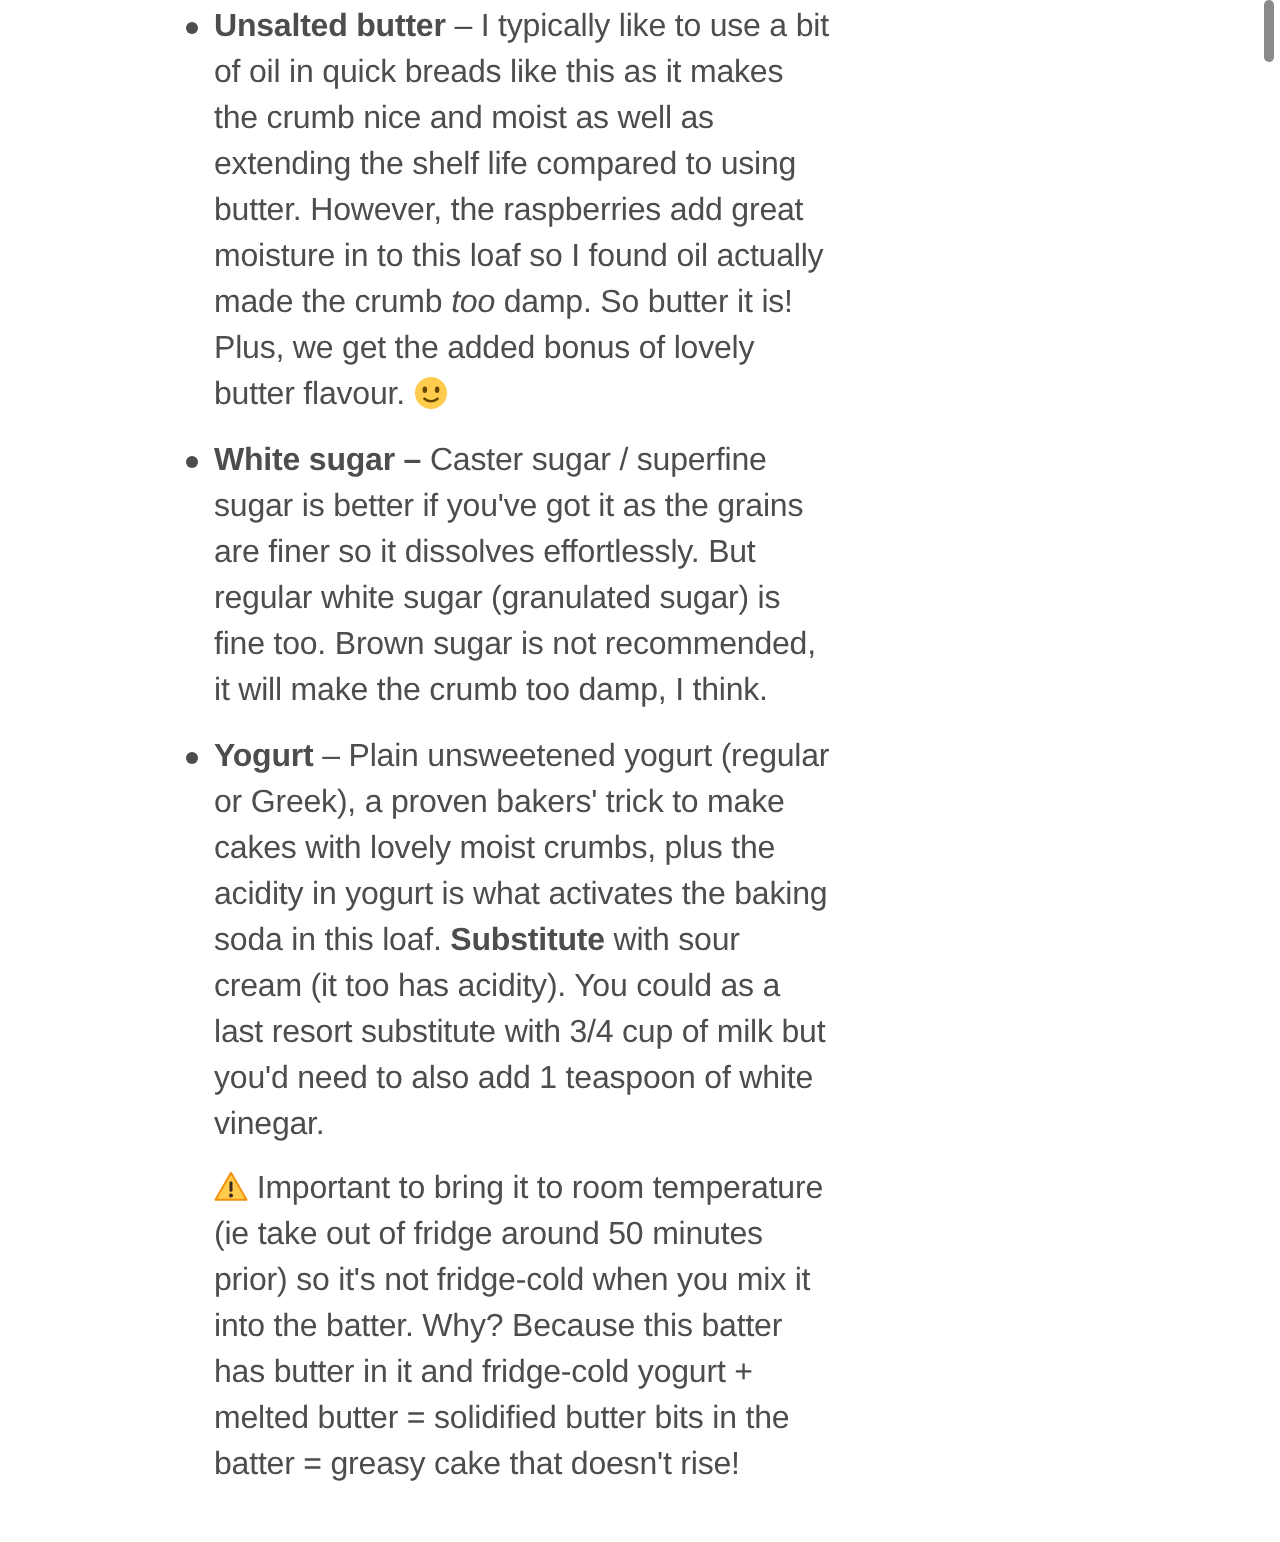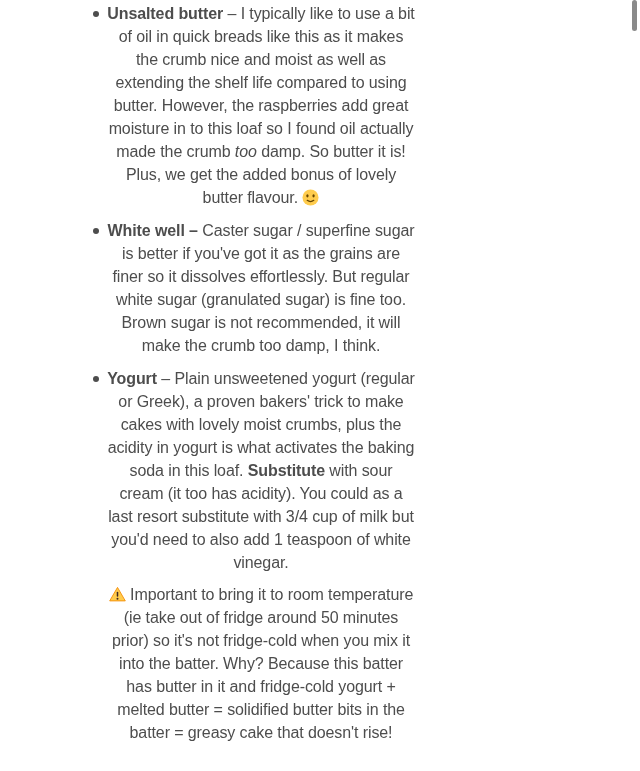--- a/index.html
+++ b/index.html
@@ -29,21 +29,20 @@
     padding: 0;
     list-style: none;
   }
   li.note {
     position: relative;
     margin: 0 0 10px 0;
     color: #4d4d4d;
     font-size: 16px;
     line-height: 23px;
     letter-spacing: -0.1px;
-    text-align: center;
   }
   .bullet {
     position: absolute;
     left: -14px;
     top: 9px;
     width: 6px;
     height: 6px;
     border-radius: 50%;
     background: #4d4d4d;
   }
@@ -82,21 +81,21 @@
       <p class="para"><strong>Unsalted butter</strong><span> – I typically like to use a bit of oil in quick breads like this as it makes the crumb nice and moist as well as extending the shelf life compared to using butter. However, the raspberries add great moisture in to this loaf so I found oil actually made the crumb </span><em>too</em><span> damp. So butter it is! Plus, we get the added bonus of lovely butter flavour. </span><span class="emoji"><svg width="17" height="17" viewBox="0 0 36 36" aria-hidden="true">
               <circle cx="18" cy="18" r="17" fill="#ffcc4d"></circle>
               <ellipse cx="11.5" cy="14.5" rx="2.4" ry="3.4" fill="#664500"></ellipse>
               <ellipse cx="24.5" cy="14.5" rx="2.4" ry="3.4" fill="#664500"></ellipse>
               <path d="M11 24 q7 5.5 14 0" stroke="#664500" stroke-width="2.6" fill="none" stroke-linecap="round"></path>
             </svg></span></p>
     </li>
 
     <li class="note">
       <span class="bullet"></span>
-      <p class="para"><strong>White well – </strong><span>Caster sugar / superfine sugar is better if you've got it as the grains are finer so it dissolves effortlessly. But regular white sugar (granulated sugar) is fine too. Brown sugar is not recommended, it will make the crumb too damp, I think.</span></p>
+      <p class="para"><strong>White sugar – </strong><span>Caster sugar / superfine sugar is better if you've got it as the grains are finer so it dissolves effortlessly. But regular white sugar (granulated sugar) is fine too. Brown sugar is not recommended, it will make the crumb too damp, I think.</span></p>
     </li>
 
     <li class="note">
       <span class="bullet"></span>
       <p class="para"><strong>Yogurt</strong><span> – Plain unsweetened yogurt (regular or Greek), a proven bakers' trick to make cakes with lovely moist crumbs, plus the acidity in yogurt is what activates the baking soda in this loaf. </span><strong>Substitute</strong><span> with sour cream (it too has acidity). You could as a last resort substitute with 3/4 cup of milk but you'd need to also add 1 teaspoon of white vinegar.</span></p>
       <p class="para"><span class="emoji"><svg width="17" height="17" viewBox="0 0 36 36" aria-hidden="true">
               <path d="M18 3 L34.5 31.5 L1.5 31.5 Z" fill="#ffcc4d" stroke="#f4900c" stroke-width="2" stroke-linejoin="round"></path>
               <rect x="16.4" y="12" width="3.2" height="11" rx="1.6" fill="#3e2723"></rect>
               <circle cx="18" cy="27" r="2.1" fill="#3e2723"></circle>
             </svg></span><span> Important to bring it to room temperature (ie take out of fridge around 50 minutes prior) so it's not fridge-cold when you mix it into the batter. Why? Because this batter has butter in it and fridge-cold yogurt + melted butter = solidified butter bits in the batter = greasy cake that doesn't rise!</span></p>

